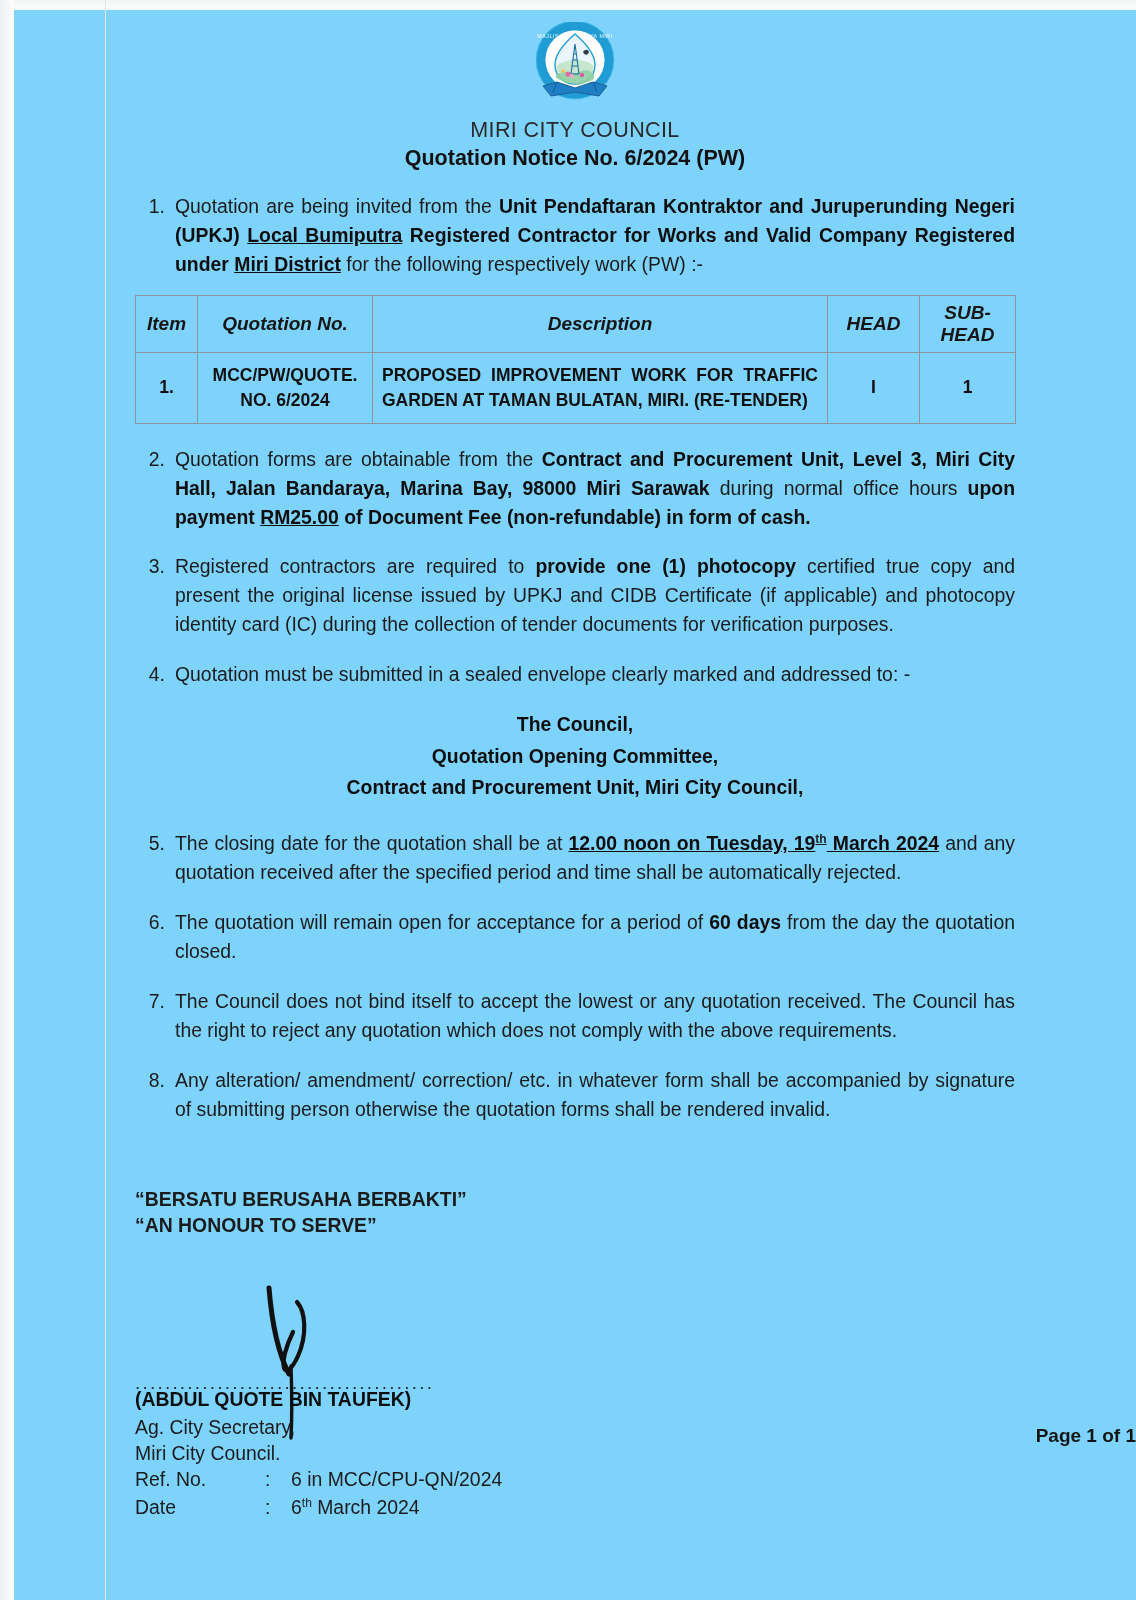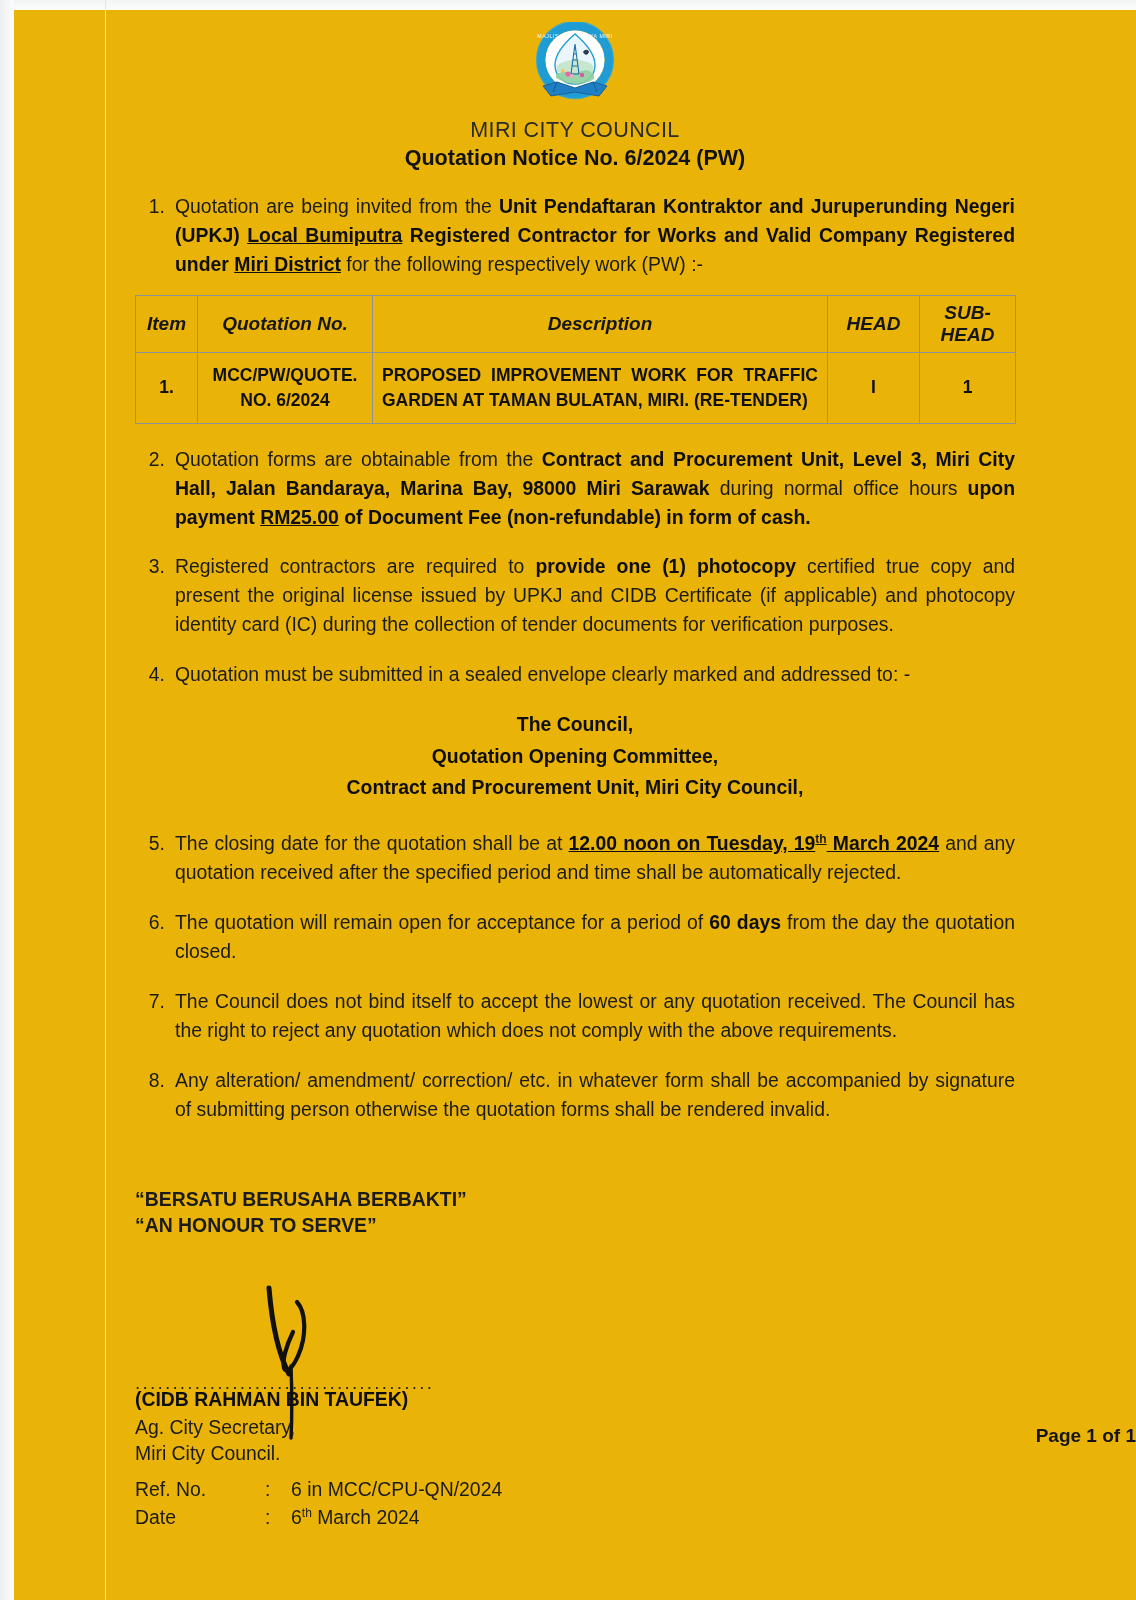--- a/index.html
+++ b/index.html
@@ -10,21 +10,21 @@
   }
   body {
     font-family: "Liberation Sans", sans-serif;
     color: #1b1b1b;
   }
   #page {
     position: relative;
     width: 1136px;
     height: 1600px;
     margin: 0 auto;
-    background: #eab308;
+    background: #7dd3fc;
     overflow: hidden;
   }
   
   #scan-left-edge {
     position: absolute;
     left: 0; top: 0;
     width: 14px; height: 1600px;
     background: linear-gradient(to right, #eceff1, #fdfdfd);
   }
   #scan-margin-rule {
@@ -189,21 +189,21 @@
   .sig-role {
     position: absolute;
     left: 0;
     top: 139px;
     font-size: 19.4px;
     line-height: 1.33;
   }
 
   
   .ref-block {
-    margin-top: 10px;
+    margin-top: 0;
     font-size: 19.4px;
     line-height: 1.42;
   }
   .ref-row { display: flex; }
   .ref-label { width: 130px; flex: 0 0 130px; }
   .ref-colon { width: 26px; flex: 0 0 26px; }
   .ref-value { flex: 1 1 auto; }
 
   
   .footer {
@@ -348,21 +348,21 @@
 
     <div class="sig-block">
       <span class="sig-mark">
         <svg viewBox="0 0 70 175" width="70" height="175" aria-hidden="true">
           <path d="M16 18 C19 55 26 85 36 104" fill="none" stroke="#111111" stroke-width="5" stroke-linecap="round"></path>
           <path d="M44 32 C53 42 54 66 45 86 C39 99 33 104 31 98 C29 91 33 76 40 62" fill="none" stroke="#111111" stroke-width="4.2" stroke-linecap="round"></path>
           <path d="M38 96 C39 122 39 148 38 168" fill="none" stroke="#111111" stroke-width="3.4" stroke-linecap="round"></path>
         </svg>
       </span>
       <div class="sig-line">...................................................</div>
-      <div class="sig-name">(CIDB RAHMAN BIN TAUFEK)</div>
+      <div class="sig-name">(ABDUL QUOTE BIN TAUFEK)</div>
       <div class="sig-role">
         <div>Ag. City Secretary,</div>
         <div>Miri City Council.</div>
       </div>
     </div>
 
     <div class="ref-block">
       <div class="ref-row">
         <span class="ref-label">Ref. No.</span>
         <span class="ref-colon">:</span>

